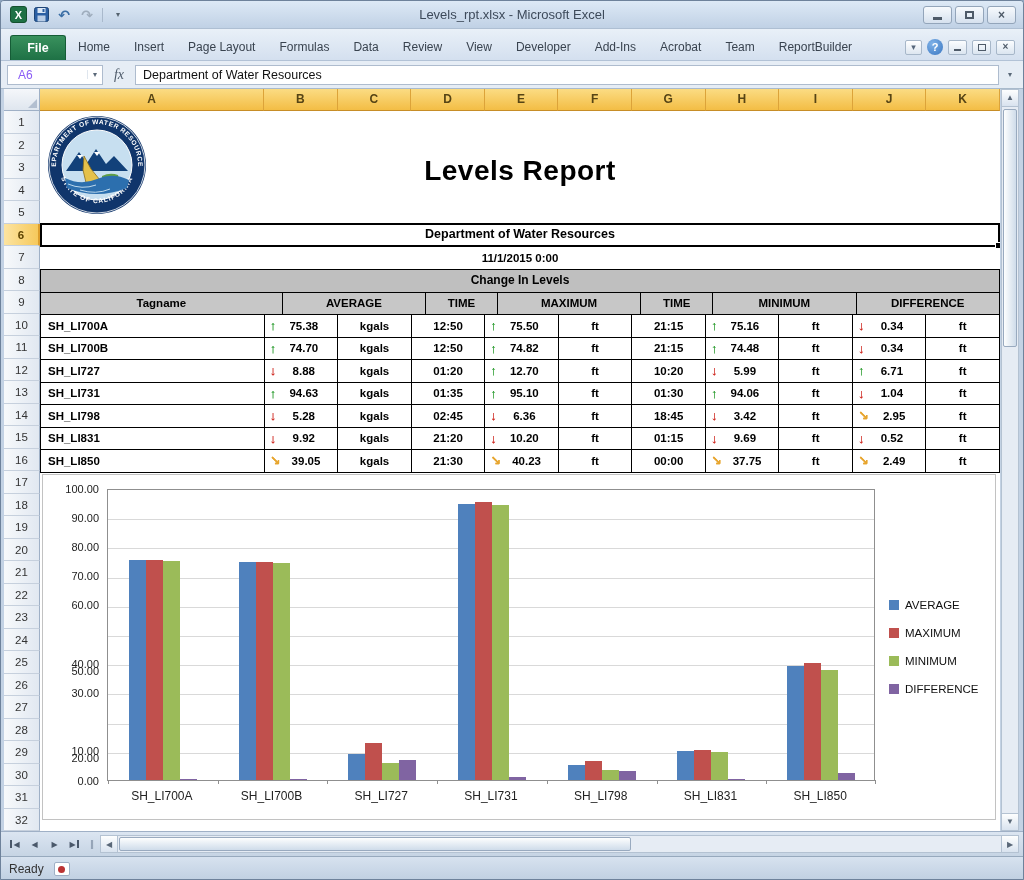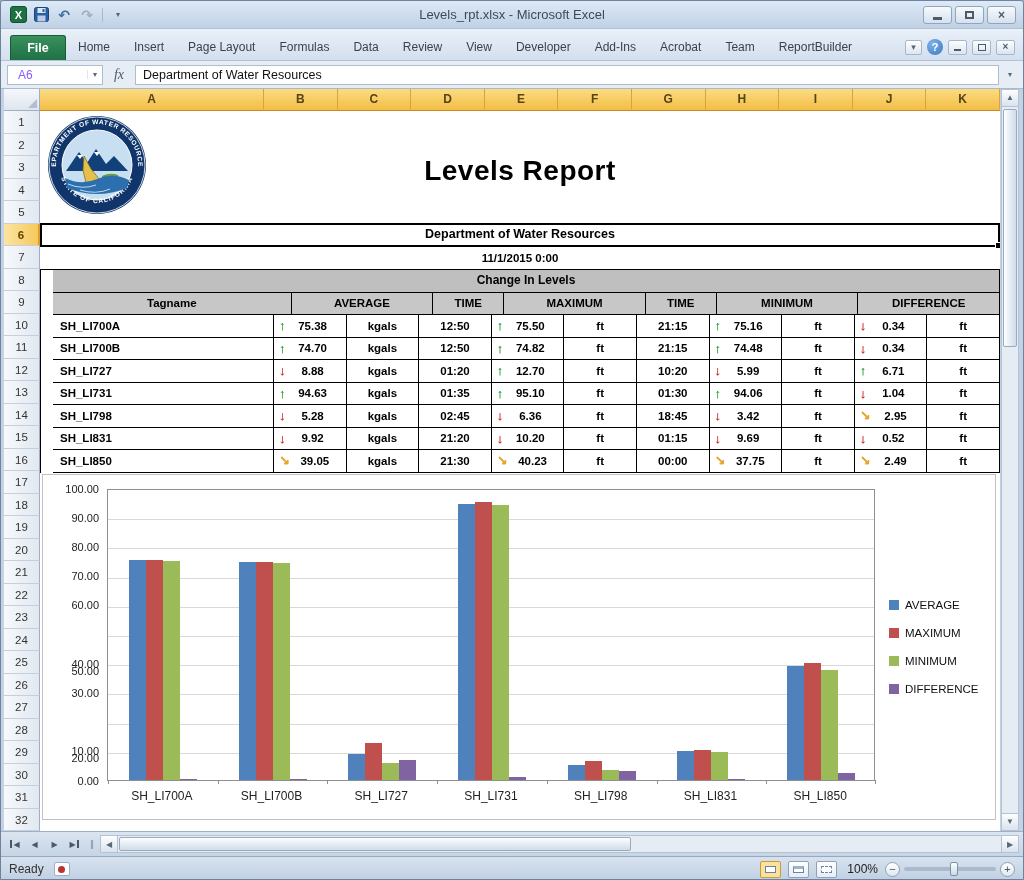--- a/index.html
+++ b/index.html
@@ -55,21 +55,21 @@
   .rowh{width:36px;height:22.5px;background:linear-gradient(90deg,#f7f9fb,#e1e8f1);border-right:1px solid #9fb0c6;border-bottom:1px solid #c6d0dd;text-align:center;font-size:11.5px;line-height:22px;color:#333;}
   .rowh.sel{background:linear-gradient(90deg,#fce4a1,#f6c95c);border-right:2px solid #dd9e2c;color:#5d4300;font-weight:bold;}
   .canvas{position:absolute;left:39px;top:22px;width:960px;height:720px;background:#fff;overflow:hidden;}
 
   .logo{position:absolute;left:6px;top:3px;}
   .rpt-title{position:absolute;left:0;top:44px;width:960px;text-align:center;font-size:28px;font-weight:bold;color:#000;letter-spacing:0.5px;}
   .orgbox{position:absolute;left:0;top:112px;width:960px;height:24px;border:2.5px solid #000;background:#fff;text-align:center;font-size:12.5px;font-weight:bold;line-height:19px;color:#000;}
   .orgbox::after{content:'';position:absolute;right:-4px;bottom:-4px;width:5px;height:5px;background:#000;border:1px solid #fff;}
   .dtime{position:absolute;left:0;top:136px;width:960px;height:22px;text-align:center;font-size:11.5px;font-weight:bold;color:#000;line-height:22px;}
 
-  .ltable{position:absolute;left:0;top:158px;width:960px;border-top:1px solid #000;border-left:1px solid #000;padding-left:12px;}
+  .ltable{position:absolute;left:0;top:158px;width:960px;border-top:1px solid #000;border-left:1px solid #000;}
   .tsection{height:22.5px;background:#bfbfbf;border-right:1px solid #000;border-bottom:1px solid #000;text-align:center;font-size:12px;font-weight:bold;line-height:21px;color:#000;}
   .trow{display:flex;}
   .tcell{height:22.5px;border-right:1px solid #000;border-bottom:1px solid #000;background:#fff;display:flex;align-items:center;justify-content:center;font-size:11.5px;font-weight:bold;color:#000;}
   .thead .tcell{background:#c7c7c7;font-size:11.5px;}
   .tag{justify-content:flex-start;padding-left:7px;}
   .val{justify-content:flex-start;}
   .arr{margin-left:5px;font-size:13px;font-weight:bold;line-height:1;text-shadow:0 0 0.6px currentColor;}
   .num{flex:1;text-align:center;padding-right:6px;}
 
   
@@ -582,34 +582,14 @@
       <div class="htrack">
         <div class="hthumb"></div>
       </div>
       <div class="hbtn right">▶</div>
     </div>
   </div>
 
   <div class="statusbar">
     <span class="ready">Ready</span>
     <span class="macrobtn"></span>
-    <div class="statusright">
-      <span class="viewbtn sel">
-          <span></span>
-        </span>
-      <span class="viewbtn pl">
-          <span></span>
-        </span>
-      <span class="viewbtn pb">
-          <span></span>
-        </span>
-      <span class="zoomtxt">100%</span>
-      <div class="zslider">
-        <span class="zbtn">−</span>
-        <span class="ztrack">
-            <span class="znotch"></span>
-            <span class="zthumb"></span>
-          </span>
-        <span class="zbtn">+</span>
-      </div>
-    </div>
   </div>
 </div>
 
 </body></html>

